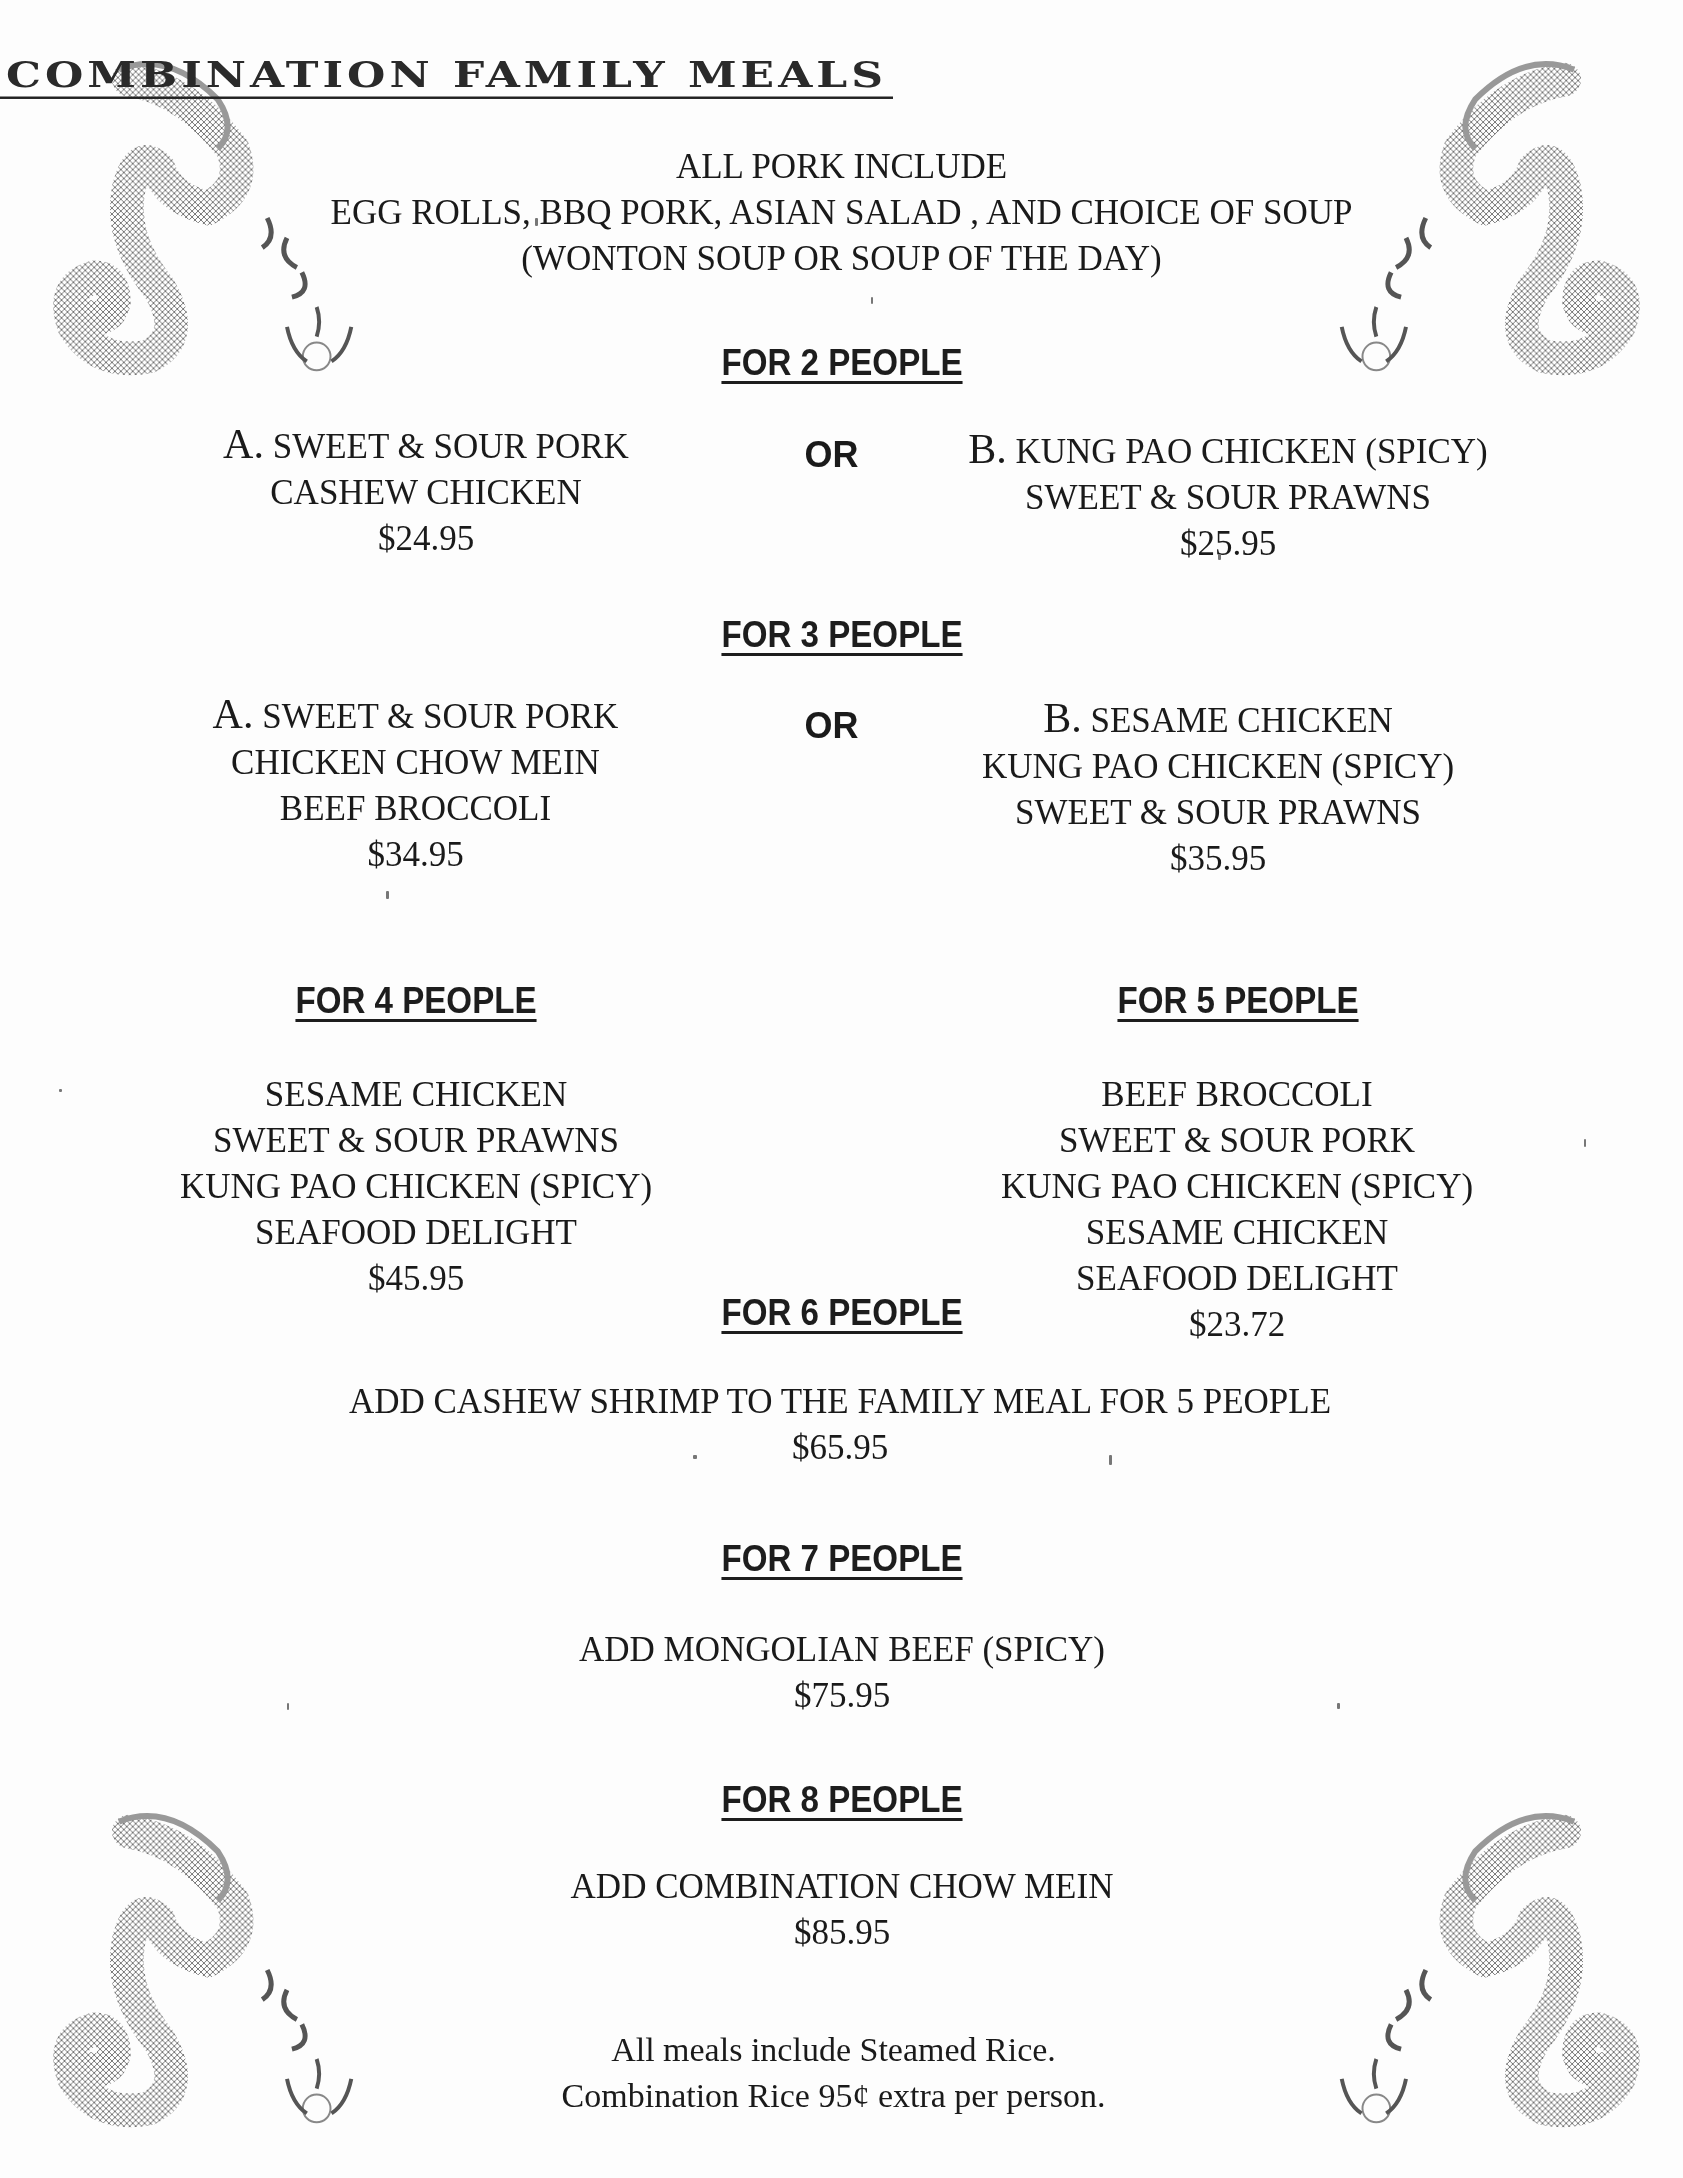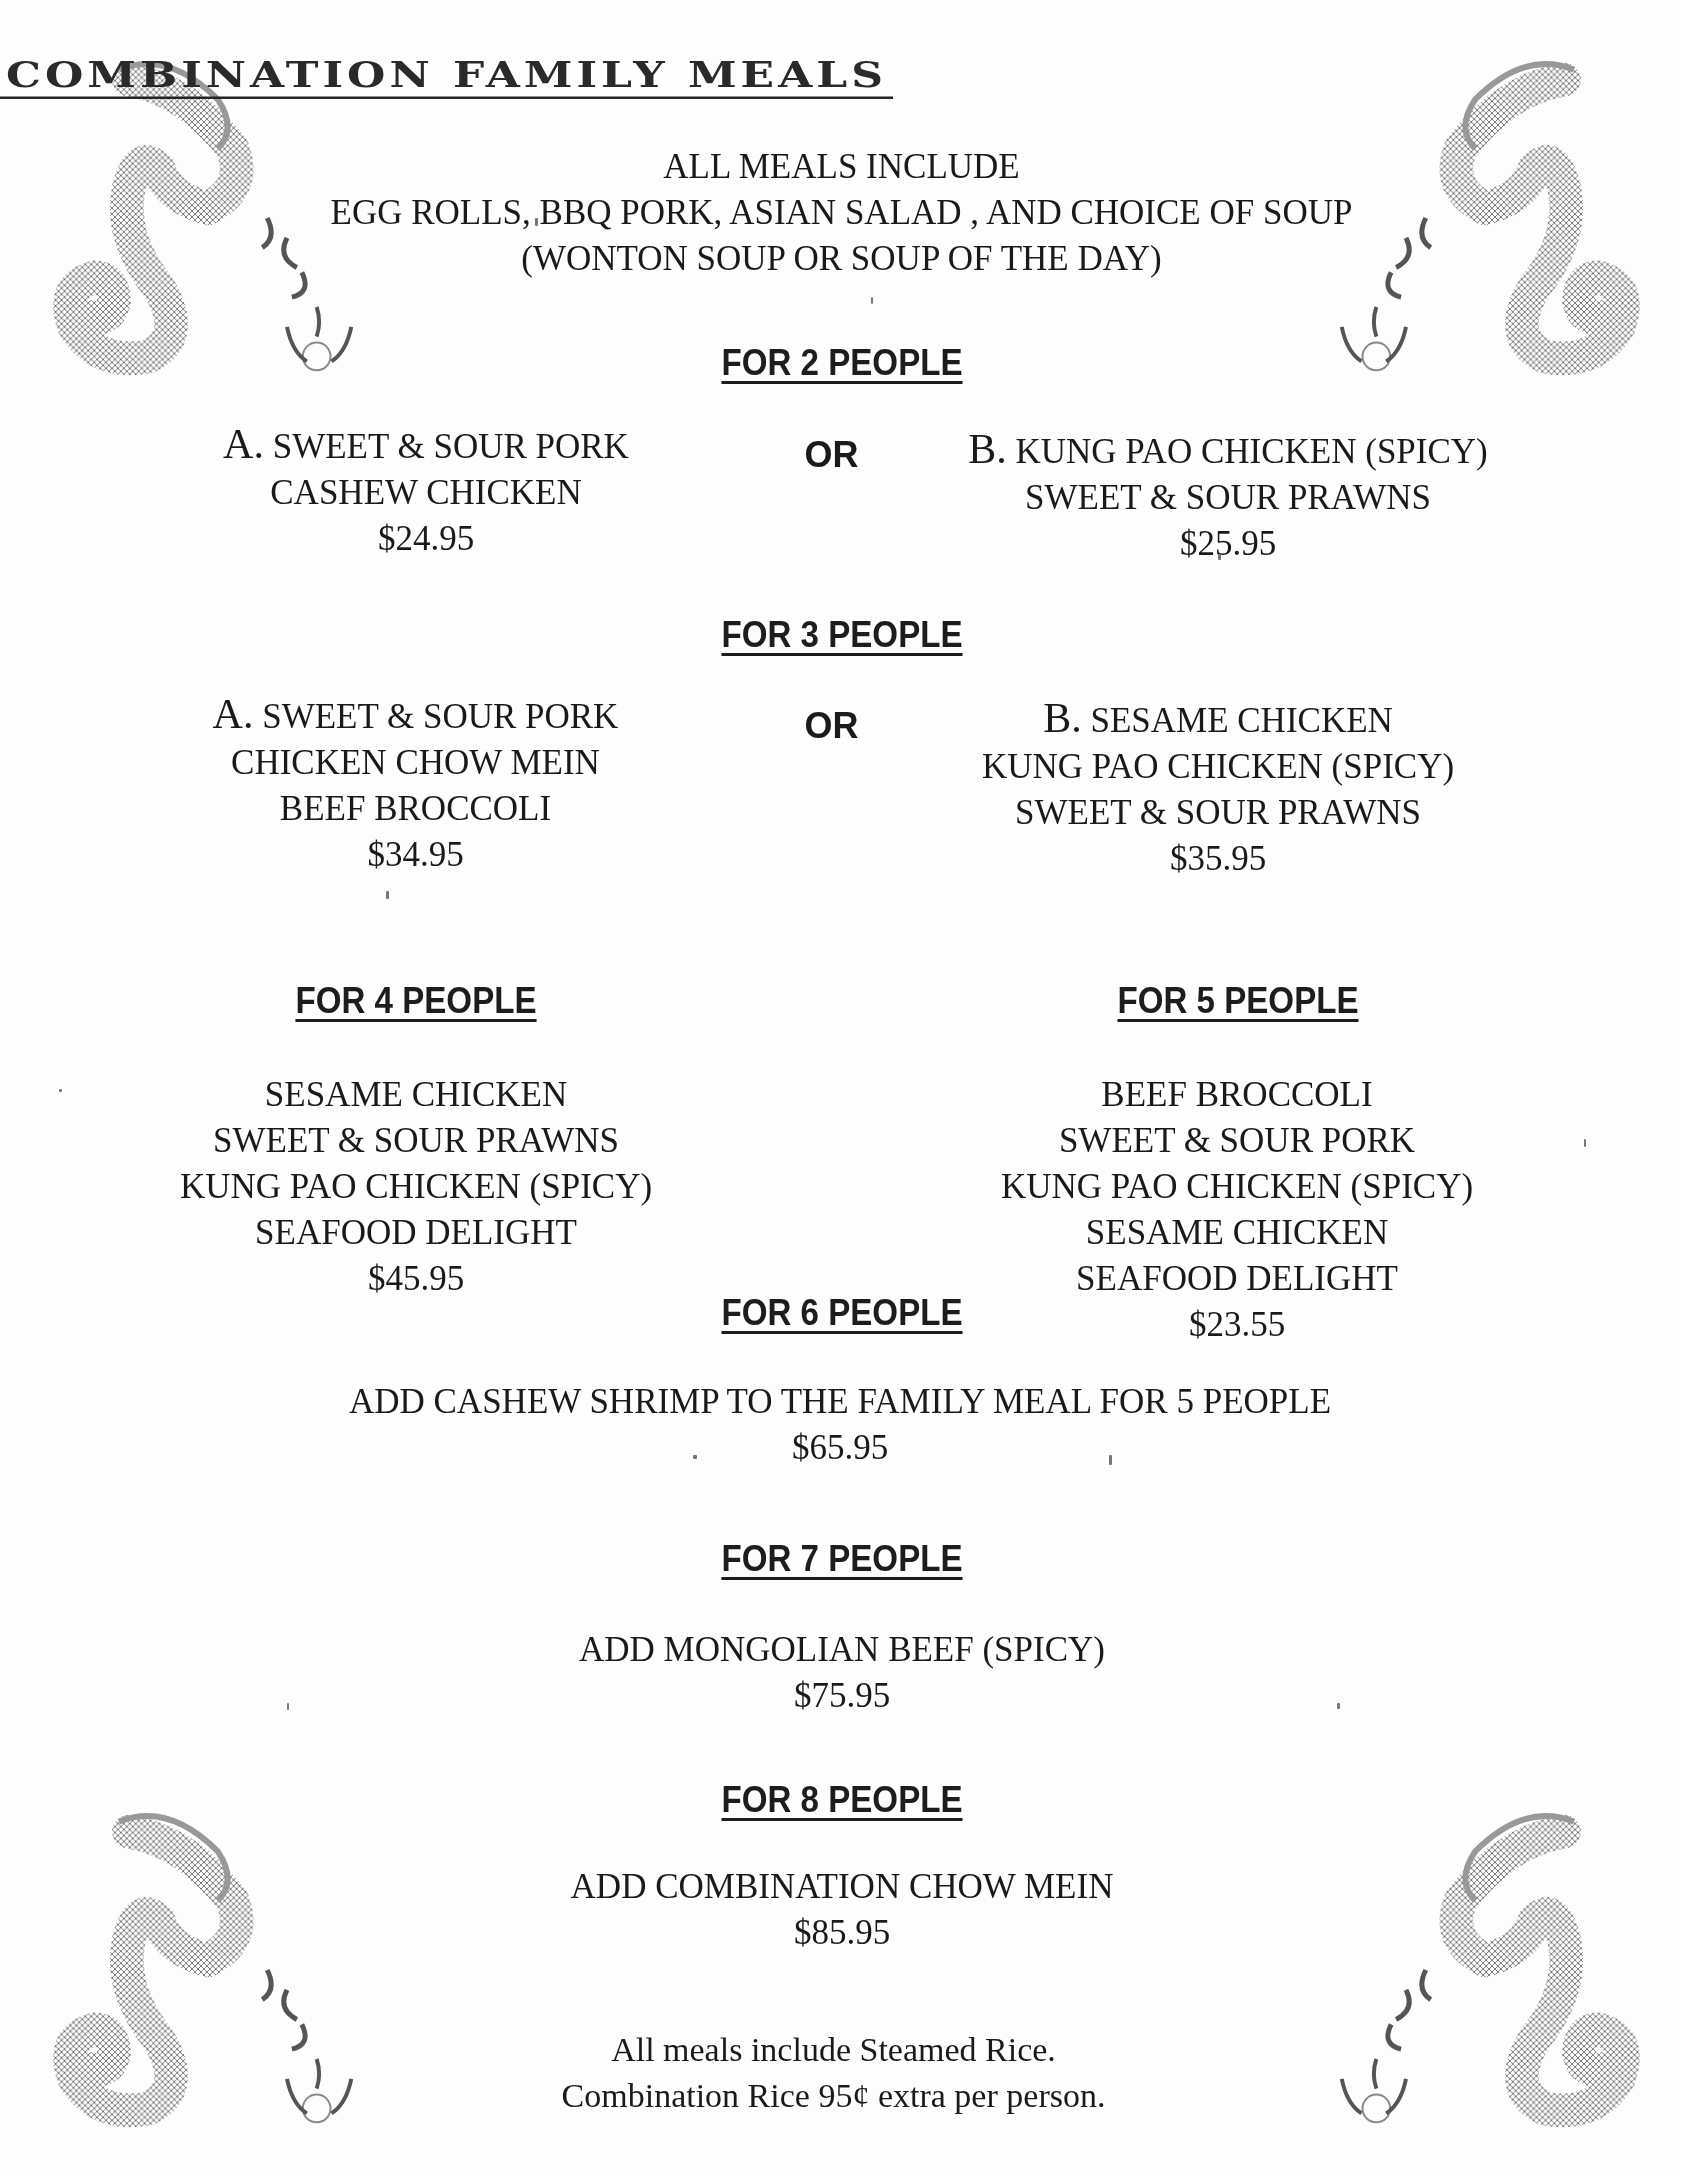--- a/index.html
+++ b/index.html
@@ -93,21 +93,21 @@
       <circle cx="300" cy="330" r="14" fill="none" stroke="#888" stroke-width="2"></circle>
       <path d="M270 300 q5 25 20 35 M335 300 q-5 25 -20 35 M300 280 q5 15 0 30" stroke="#555" stroke-width="4" fill="none"></path>
     </svg>
   </div>
 
   <div class="abs title">
     <span>COMBINATION FAMILY MEALS</span>
   </div>
 
   <div class="abs intro">
-    <div>ALL MEALS INCLUDE</div>
+    <div>ALL PORK INCLUDE</div>
     <div>EGG ROLLS, BBQ PORK, ASIAN SALAD , AND CHOICE OF SOUP</div>
     <div>(WONTON SOUP OR SOUP OF THE DAY)</div>
   </div>
 
   <div class="abs heading center" style="left:644px; width:396px; top:342px;">FOR 2 PEOPLE</div>
   <div class="abs center" style="left:149px; width:554px; top:421px;">
     <div class="item"><span class="letter">A.</span> <span>SWEET &amp; SOUR PORK</span></div>
     <div class="item">CASHEW CHICKEN</div>
     <div class="price">$24.95</div>
   </div>
@@ -142,21 +142,21 @@
     <div class="price">$45.95</div>
   </div>
 
   <div class="abs heading center" style="left:1040px; width:396px; top:980px;">FOR 5 PEOPLE</div>
   <div class="abs center" style="left:950px; width:574px; top:1072px;">
     <div class="item">BEEF BROCCOLI</div>
     <div class="item">SWEET &amp; SOUR PORK</div>
     <div class="item">KUNG PAO CHICKEN (SPICY)</div>
     <div class="item">SESAME CHICKEN</div>
     <div class="item">SEAFOOD DELIGHT</div>
-    <div class="price">$23.55</div>
+    <div class="price">$23.72</div>
   </div>
 
   <div class="abs heading center" style="left:644px; width:396px; top:1292px;">FOR 6 PEOPLE</div>
   <div class="abs center" style="left:147px; width:1386px; top:1379px;">
     <div class="item">ADD CASHEW SHRIMP TO THE FAMILY MEAL FOR 5 PEOPLE</div>
     <div class="price">$65.95</div>
   </div>
 
   <div class="abs heading center" style="left:644px; width:396px; top:1538px;">FOR 7 PEOPLE</div>
   <div class="abs center" style="left:149px; width:1386px; top:1627px;">

